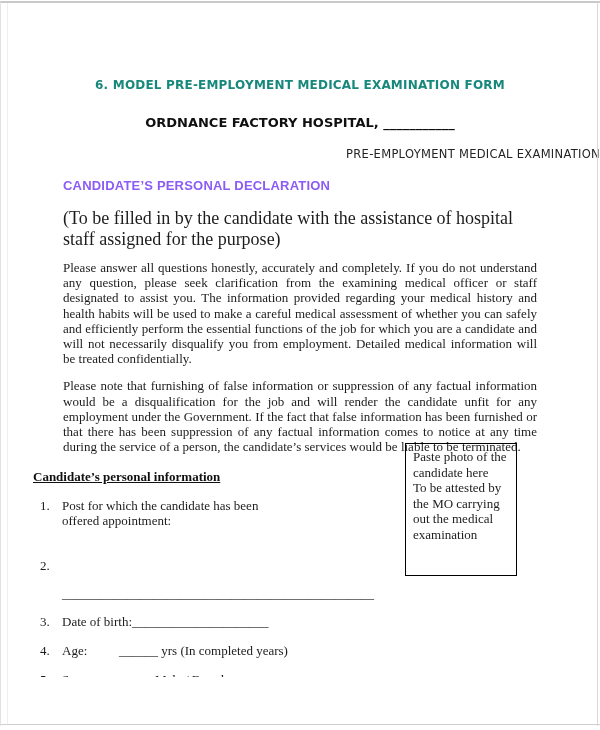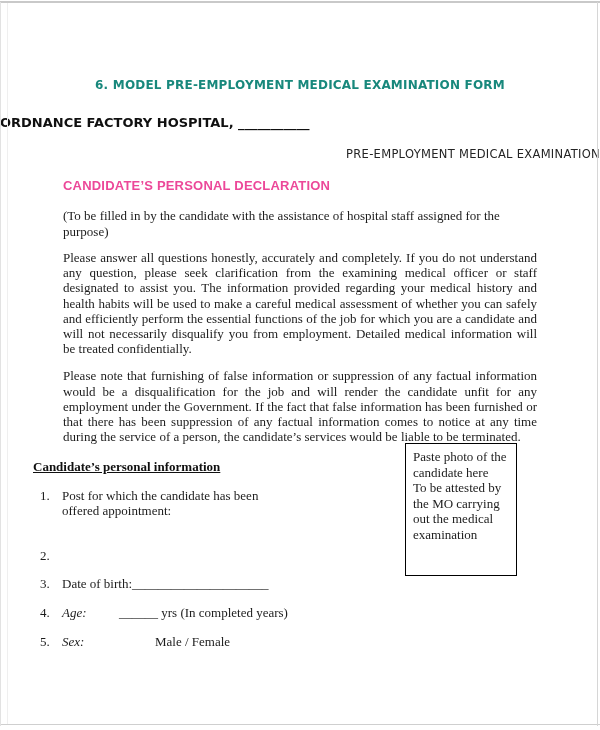--- a/index.html
+++ b/index.html
@@ -20,50 +20,50 @@
 
   
   .doc { position:absolute; left:0; top:0; width:600px; height:677px; overflow:hidden; }
 
   .form-title {
     margin:78px 0 4px 0; text-align:center;
     font-family:"DejaVu Sans", sans-serif; font-weight:bold;
     font-size:12px; letter-spacing:0.2px; color:#18887c;
   }
   .hospital {
-    margin:23px 0 0 0; text-align:left;
+    margin:23px 0 0 0; text-align:center;
     font-family:"DejaVu Sans", sans-serif; font-weight:bold;
     font-size:13px; color:#101010;
   }
   .subtitle {
     margin:17px 0 0 0; text-align:right;
     font-family:"DejaVu Sans", sans-serif;
     font-size:11.5px; letter-spacing:0.3px; color:#242424;
   }
   .decl-heading {
     margin:17px 0 0 63px;
     font-family:"Liberation Sans", sans-serif; font-weight:bold;
-    font-size:13px; letter-spacing:0.2px; color:#ec4899;
+    font-size:13px; letter-spacing:0.2px; color:#8b5cf6;
   }
-  .note { margin:15px 63px 0 63px; font-size:13px; }
+  .note { margin:15px 63px 0 63px; font-size:18px; }
   .para {
     margin:10px 63px 0 63px;
     font-size:13px; line-height:15.2px; text-align:justify;
   }
   .para + .para { margin-top:12px; }
   .section-heading {
     margin:15px 0 0 33px;
     font-size:13px; font-weight:bold; color:#101010;text-decoration:underline;
   }
 
   .list { position:relative; margin-left:40px; font-size:13px; }
   .row { display:flex; line-height:15px; }
   .num { flex:none; width:22px; }
   .itext { white-space:pre-line; }
-  .label { flex:none; display:inline-block;font-style:italic; }
+  .label { flex:none; display:inline-block; }
   .w-narrow { width:57px; }
   .w-wide   { width:93px; }
 
   .mt-item1 { margin-top:13px; }
   .mt-item2 { margin-top:30px; }
   .mt-fill  { margin-top:13px; margin-left:22px; letter-spacing:0; }
   .mt-item3 { margin-top:13px; }
   .mt-item4 { margin-top:14px; }
   .mt-item5 { margin-top:14px; }
 
@@ -104,20 +104,21 @@
       <div class="row mt-item1">
         <span class="num">1.</span>
         <span class="itext">Post for which the candidate has been
 offered appointment:</span>
       </div>
 
       <div class="row mt-item2">
         <span class="num">2.</span>
       </div>
 
+      <div class="row mt-fill">________________________________________________</div>
 
       <div class="row mt-item3">
         <span class="num">3.</span>
         <span class="itext">Date of birth:_____________________</span>
       </div>
 
       <div class="row mt-item4">
         <span class="num">4.</span>
         <span class="label w-narrow">Age:</span>
         <span class="value">______ yrs (In completed years)</span>

